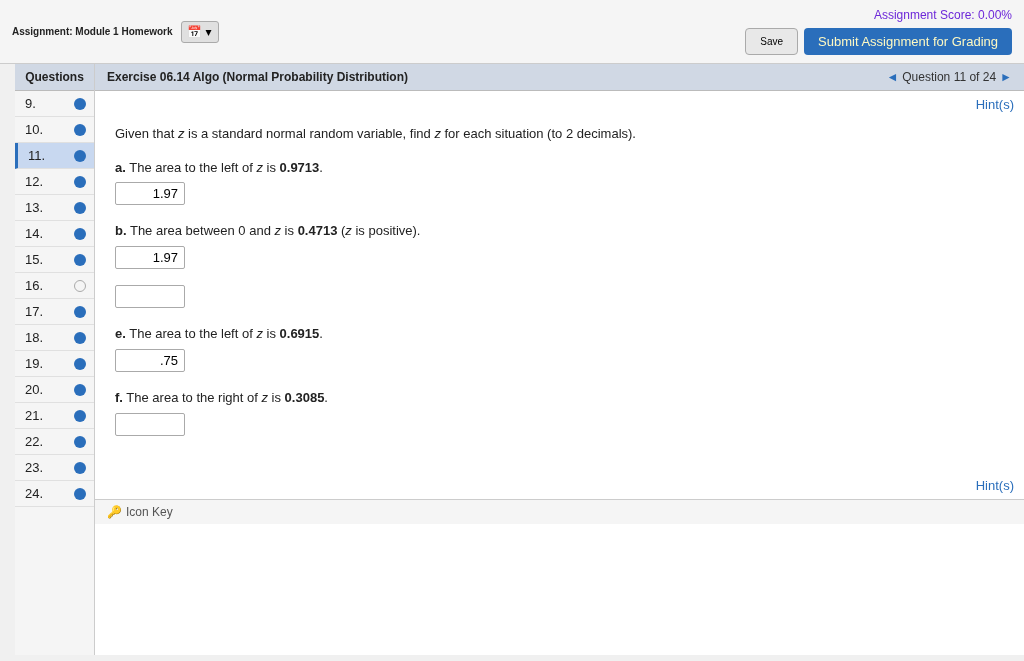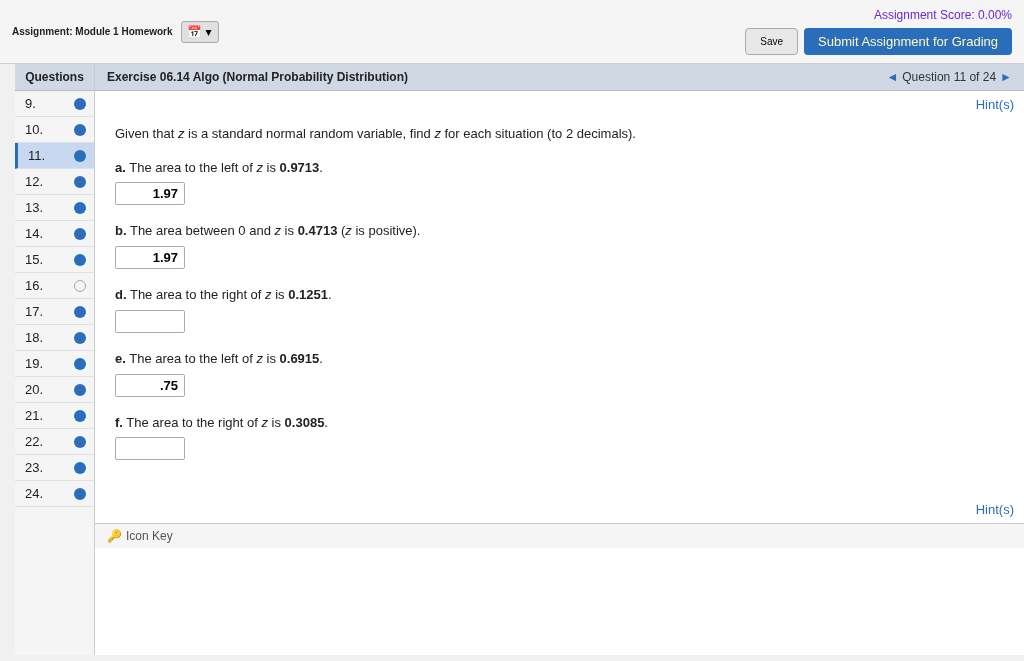--- a/index.html
+++ b/index.html
@@ -118,21 +118,20 @@
     .sub-text { font-size: 13px; line-height: 1.6; }
     .answer-input {
       border: 1px solid #aaa;
       border-radius: 2px;
       padding: 3px 6px;
       font-size: 13px;
       width: 70px;
       text-align: right;
       margin-top: 4px;
       display: block;
-      font-weight: bold;
     }
     em { font-style: italic; }
     strong { font-weight: bold; }
 
     #hint-bottom { text-align: right; color: #2a6ebb; cursor: pointer; font-size: 13px; padding: 6px 10px; }
 
     
     #icon-key-bar {
       background: #f5f5f5;
       border-top: 1px solid #ccc;
@@ -257,21 +256,20 @@
       <div id="sub-questions-container">
           <div class="sub-question">
             <div class="sub-text"><strong>a.</strong> The area to the left of <em>z</em> is <strong>0.9713</strong>.</div>
             <input type="text" class="answer-input" value="1.97" style="">
           </div>
           <div class="sub-question">
             <div class="sub-text"><strong>b.</strong> The area between 0 and <em>z</em> is <strong>0.4713</strong> (<em>z</em> is positive).</div>
             <input type="text" class="answer-input" value="1.97" style="">
           </div>
           <div class="sub-question">
-            <div class="sub-text"><strong>d.</strong> The area to the right of <em>z</em> is <strong>0.1251</strong>.</div>
             <input type="text" class="answer-input" style="">
           </div>
           <div class="sub-question">
             <div class="sub-text"><strong>e.</strong> The area to the left of <em>z</em> is <strong>0.6915</strong>.</div>
             <input type="text" class="answer-input" value=".75" style="">
           </div>
           <div class="sub-question">
             <div class="sub-text"><strong>f.</strong> The area to the right of <em>z</em> is <strong>0.3085</strong>.</div>
             <input type="text" class="answer-input" style="">
           </div>

